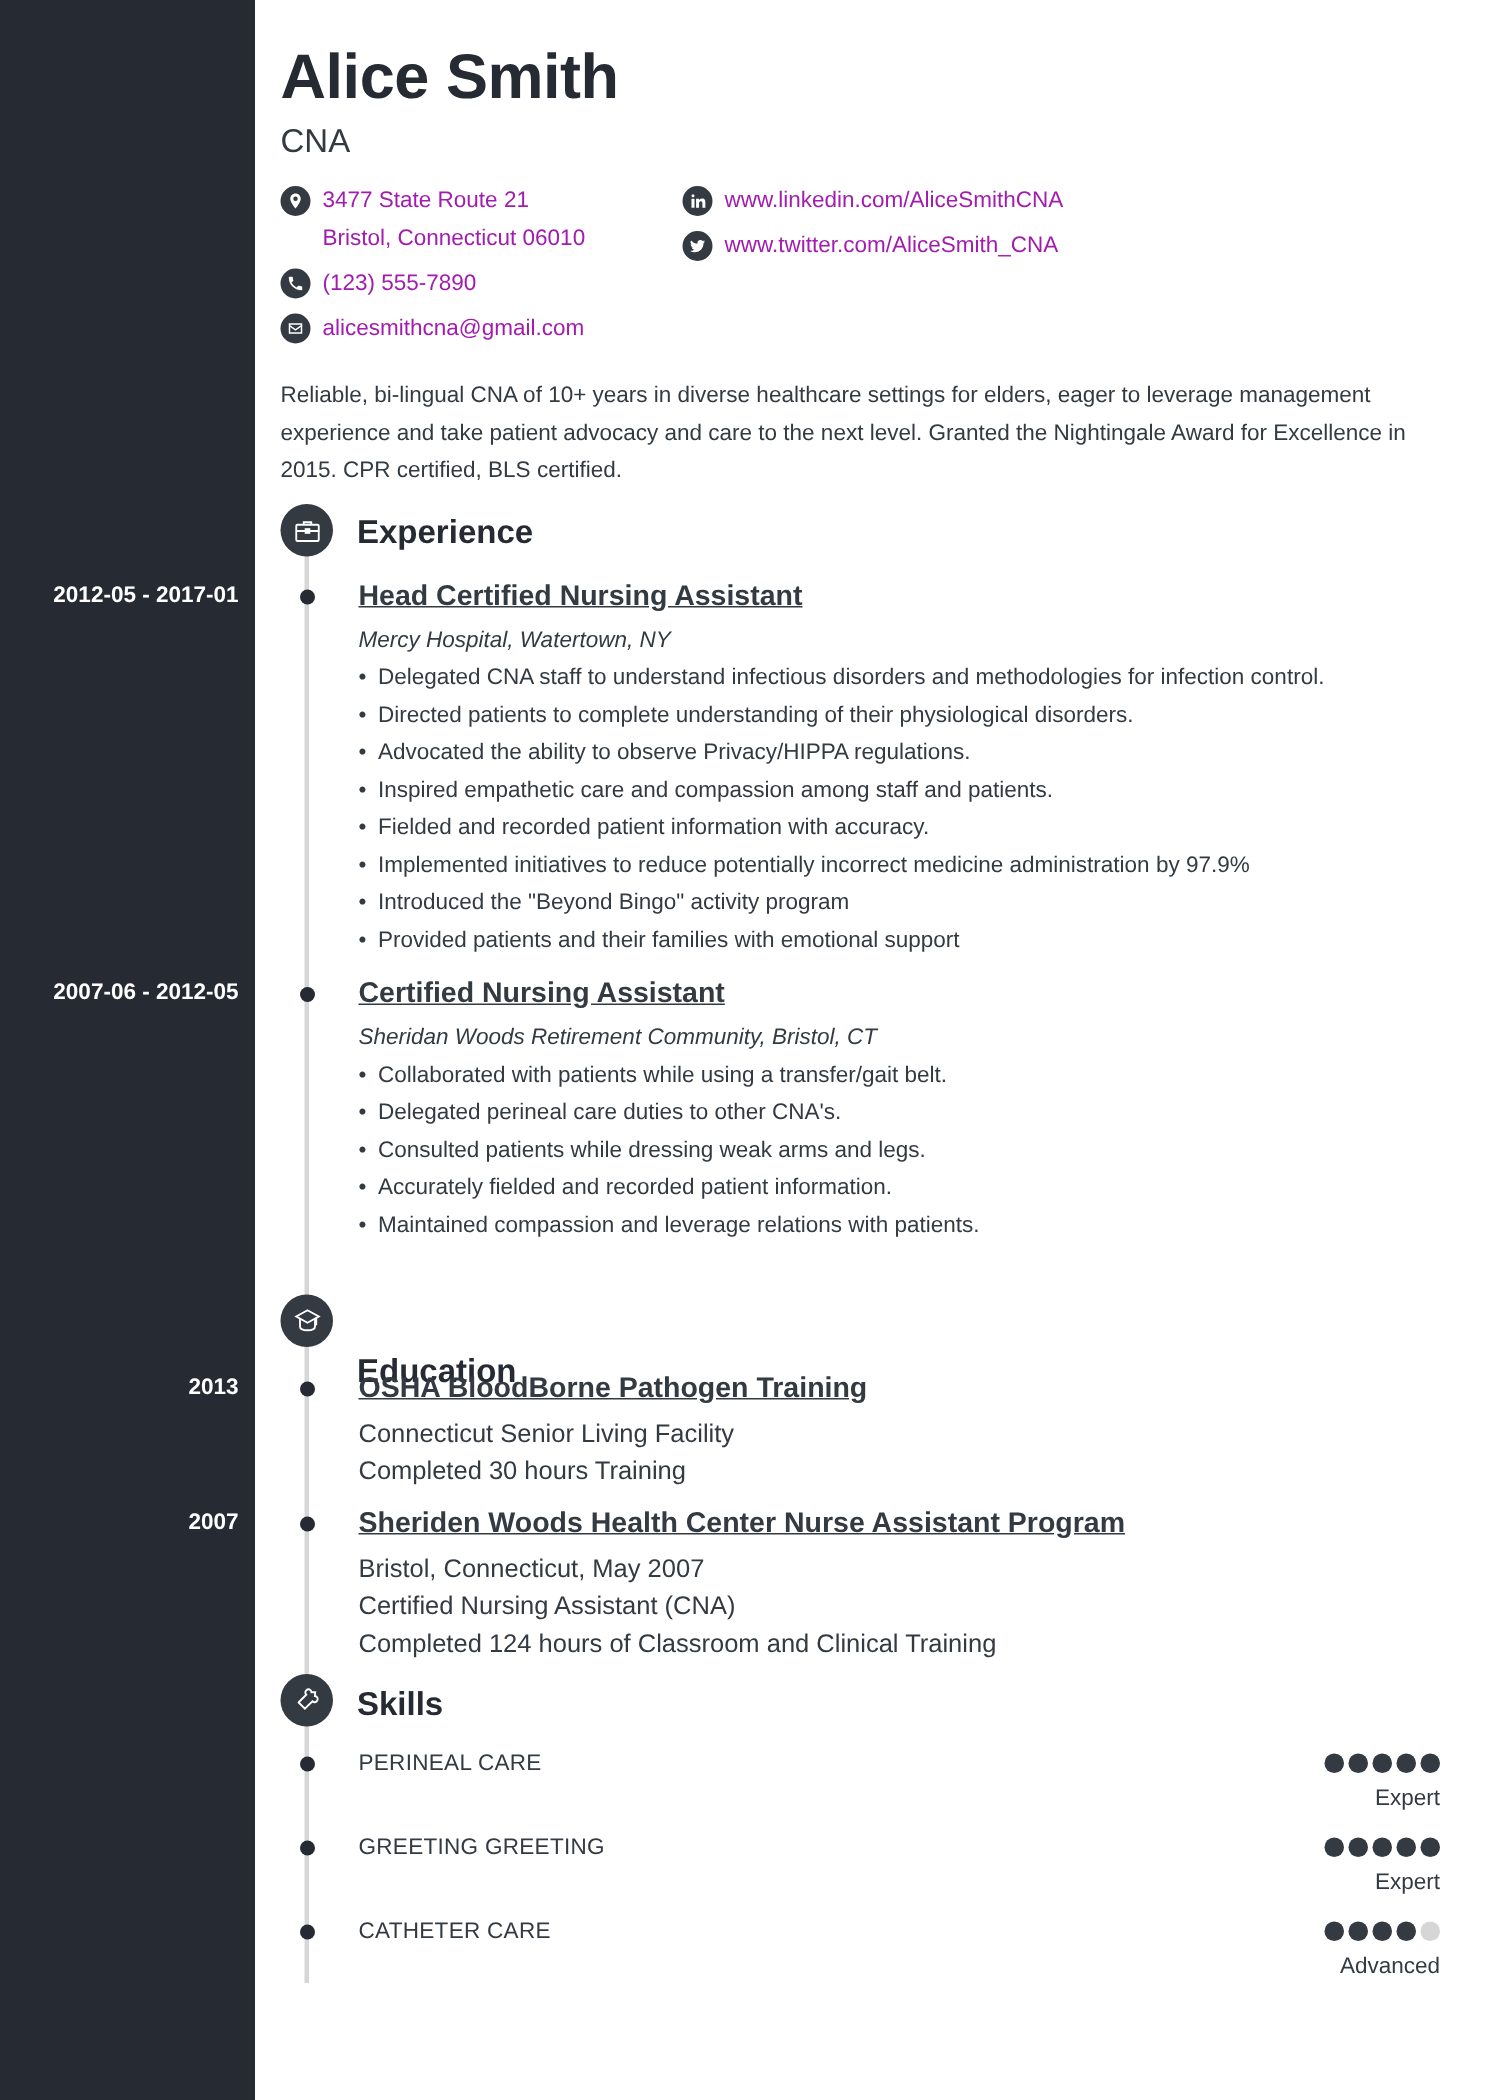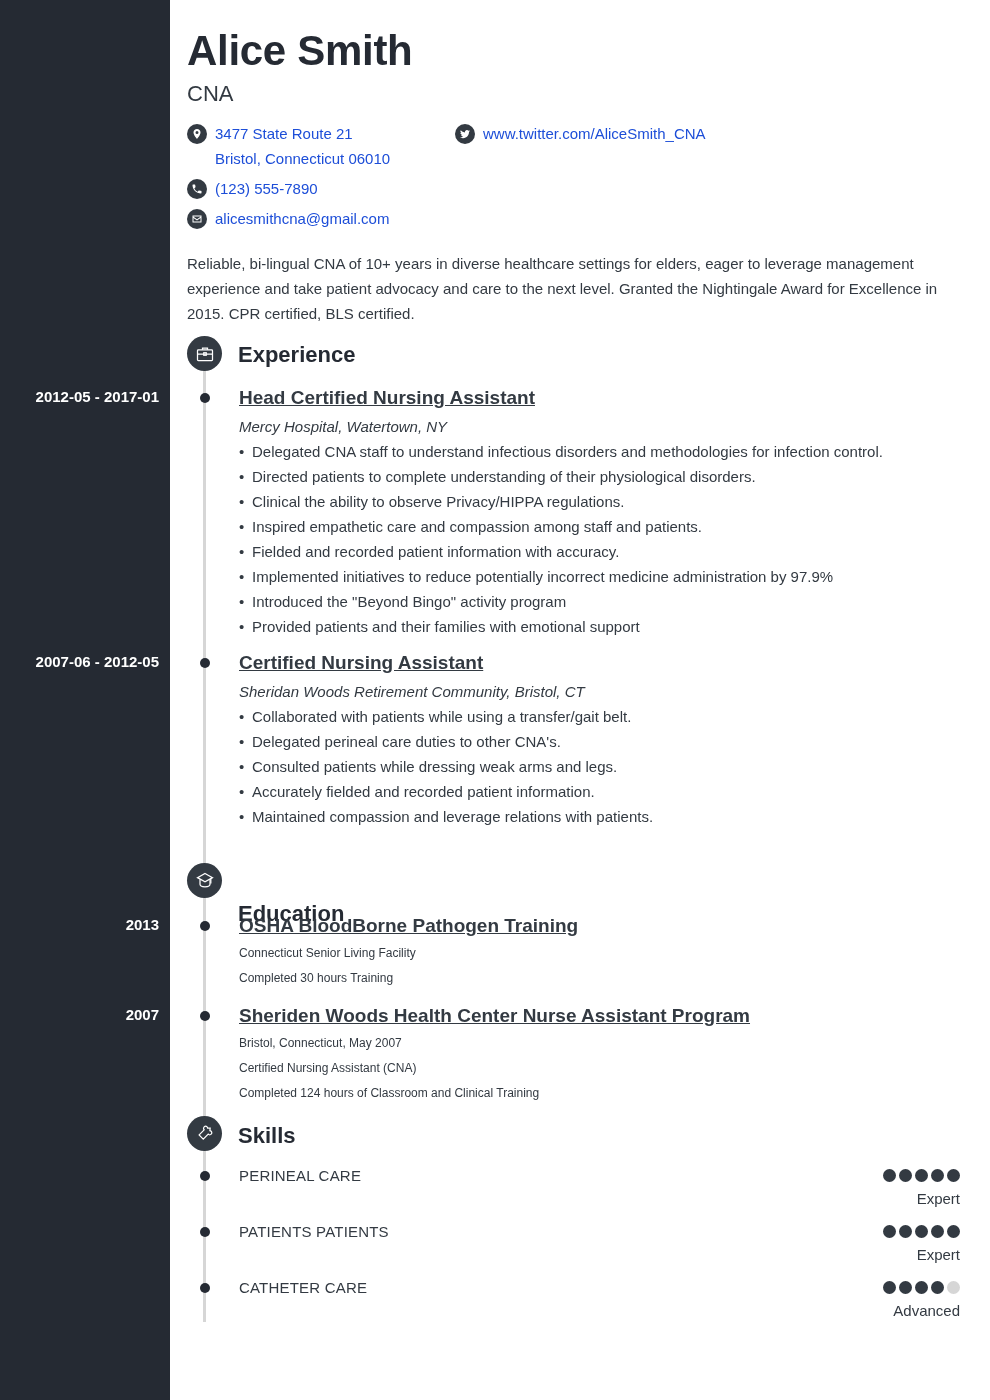--- a/index.html
+++ b/index.html
@@ -4,21 +4,21 @@
 <style>
   * { box-sizing: border-box; margin: 0; padding: 0; }
   html, body { width: 990px; height: 1400px; background: #ffffff; overflow: hidden; }
   body { font-family: "Liberation Sans", sans-serif; color: #333a42; position: relative; }
 
   .sidebar { position: absolute; left: 0; top: 0; width: 170px; height: 1400px; background: #252a33; }
 
   .name { position: absolute; left: 187px; top: 27px; font-size: 42px; font-weight: bold; color: #252a33; letter-spacing: -0.3px; }
   .title { position: absolute; left: 187px; top: 81px; font-size: 22px; color: #333a42; }
 
-  .contact { position: absolute; font-size: 15px; color: #1d4ed8; line-height: 25px; }
+  .contact { position: absolute; font-size: 15px; color: #a21caf; line-height: 25px; }
   .contact .row { display: flex; align-items: flex-start; height: 30px; }
   .contact .ico { width: 20px; height: 20px; border-radius: 50%; background: #333a42; margin-right: 8px; margin-top: 3px; flex: 0 0 20px; display: flex; align-items: center; justify-content: center; }
   .contact .ico svg { width: 12px; height: 12px; fill: #ffffff; }
   .contact .txt { display: block; }
   .contact .row.tall { height: 55px; }
 
   .summary { position: absolute; left: 187px; top: 251px; width: 770px; font-size: 15px; line-height: 25px; color: #333a42; }
 
   .timeline-line { position: absolute; left: 203px; width: 3px; background: #d6d6d6; }
 
@@ -29,21 +29,21 @@
   .dot { position: absolute; left: 200px; width: 10px; height: 10px; border-radius: 50%; background: #252a33; }
 
   .date { position: absolute; right: 831px; width: 160px; text-align: right; font-size: 15px; font-weight: bold; color: #ffffff; }
 
   .job-title { position: absolute; left: 239px; font-size: 19px; font-weight: bold; color: #333a42; text-decoration: underline; }
   .company { position: absolute; left: 239px; font-size: 15px; font-style: italic; color: #333a42; }
   .bullets { position: absolute; left: 239px; list-style: none; font-size: 15px; line-height: 25px; color: #333a42; }
   .bullets li { position: relative; padding-left: 13px; }
   .bullets li::before { content: "\2022"; position: absolute; left: 0; top: 0; }
 
-  .edu-line { position: absolute; left: 239px; font-size: 12px; color: #333a42; }
+  .edu-line { position: absolute; left: 239px; font-size: 17px; color: #333a42; }
 
   .skill-name { position: absolute; left: 239px; font-size: 15px; color: #333a42; letter-spacing: 0.2px; }
   .skill-rating { position: absolute; right: 30px; display: flex; gap: 3px; }
   .skill-rating .pip { width: 13px; height: 13px; border-radius: 50%; background: #333a42; }
   .skill-rating .pip.off { background: #d6d6d6; }
   .skill-level { position: absolute; right: 30px; font-size: 15px; color: #333a42; text-align: right; }
 </style>
 </head>
 <body>
 
@@ -79,20 +79,28 @@
         </svg>
     </span>
     <span class="txt">alicesmithcna@gmail.com</span>
   </div>
 </div>
 
 <div class="contact" style="left:455px; top:121px;">
   <div class="row">
     <span class="ico">
       <svg viewBox="0 0 24 24">
+          <path d="M4 9h4v12H4V9zm2-6a2 2 0 1 1 0 4 2 2 0 0 1 0-4zm4 6h4v2c.6-1 2-2.2 4-2.2 4 0 4.5 2.6 4.5 6V21h-4v-5.5c0-1.5 0-3.3-2-3.3s-2.4 1.6-2.4 3.2V21h-4V9z"></path>
+        </svg>
+    </span>
+    <span class="txt">www.linkedin.com/AliceSmithCNA</span>
+  </div>
+  <div class="row">
+    <span class="ico">
+      <svg viewBox="0 0 24 24">
           <path d="M22 5.9c-.7.3-1.5.5-2.3.6.8-.5 1.5-1.3 1.8-2.2-.8.5-1.7.8-2.6 1a4.1 4.1 0 0 0-7 3.7A11.6 11.6 0 0 1 3.4 4.7a4.1 4.1 0 0 0 1.3 5.5c-.7 0-1.3-.2-1.9-.5 0 2 1.4 3.7 3.3 4.1-.6.2-1.2.2-1.9.1.5 1.6 2 2.8 3.8 2.9A8.3 8.3 0 0 1 2 18.5 11.7 11.7 0 0 0 8.3 20.3c7.5 0 11.7-6.3 11.7-11.7v-.5c.8-.6 1.5-1.3 2-2.2z"></path>
         </svg>
     </span>
     <span class="txt">www.twitter.com/AliceSmith_CNA</span>
   </div>
 </div>
 
 <p class="summary">Reliable, bi-lingual CNA of 10+ years in diverse healthcare settings for elders, eager to leverage management experience and take patient advocacy and care to the next level. Granted the Nightingale Award for Excellence in 2015. CPR certified, BLS certified.</p>
 
 <div class="timeline-line" style="top:355px; height:967px;"></div>
@@ -106,21 +114,21 @@
 </div>
 <div class="section-title" style="top:342px;">Experience</div>
 
 <div class="date" style="top:388px;">2012-05 - 2017-01</div>
 <div class="dot" style="top:393px;"></div>
 <div class="job-title" style="top:387px;">Head Certified Nursing Assistant</div>
 <div class="company" style="top:418px;">Mercy Hospital, Watertown, NY</div>
 <ul class="bullets" style="top:439px;">
   <li>Delegated CNA staff to understand infectious disorders and methodologies for infection control.</li>
   <li>Directed patients to complete understanding of their physiological disorders.</li>
-  <li>Clinical the ability to observe Privacy/HIPPA regulations.</li>
+  <li>Advocated the ability to observe Privacy/HIPPA regulations.</li>
   <li>Inspired empathetic care and compassion among staff and patients.</li>
   <li>Fielded and recorded patient information with accuracy.</li>
   <li>Implemented initiatives to reduce potentially incorrect medicine administration by 97.9%</li>
   <li>Introduced the "Beyond Bingo" activity program</li>
   <li>Provided patients and their families with emotional support</li>
 </ul>
 
 <div class="date" style="top:653px;">2007-06 - 2012-05</div>
 <div class="dot" style="top:658px;"></div>
 <div class="job-title" style="top:652px;">Certified Nursing Assistant</div>
@@ -167,21 +175,21 @@
 <div class="skill-rating" style="top:1169px;">
   <span class="pip"></span>
   <span class="pip"></span>
   <span class="pip"></span>
   <span class="pip"></span>
   <span class="pip"></span>
 </div>
 <div class="skill-level" style="top:1190px;">Expert</div>
 
 <div class="dot" style="top:1227px;"></div>
-<div class="skill-name" style="top:1223px;">PATIENTS PATIENTS</div>
+<div class="skill-name" style="top:1223px;">GREETING GREETING</div>
 <div class="skill-rating" style="top:1225px;">
   <span class="pip"></span>
   <span class="pip"></span>
   <span class="pip"></span>
   <span class="pip"></span>
   <span class="pip"></span>
 </div>
 <div class="skill-level" style="top:1246px;">Expert</div>
 
 <div class="dot" style="top:1283px;"></div>

